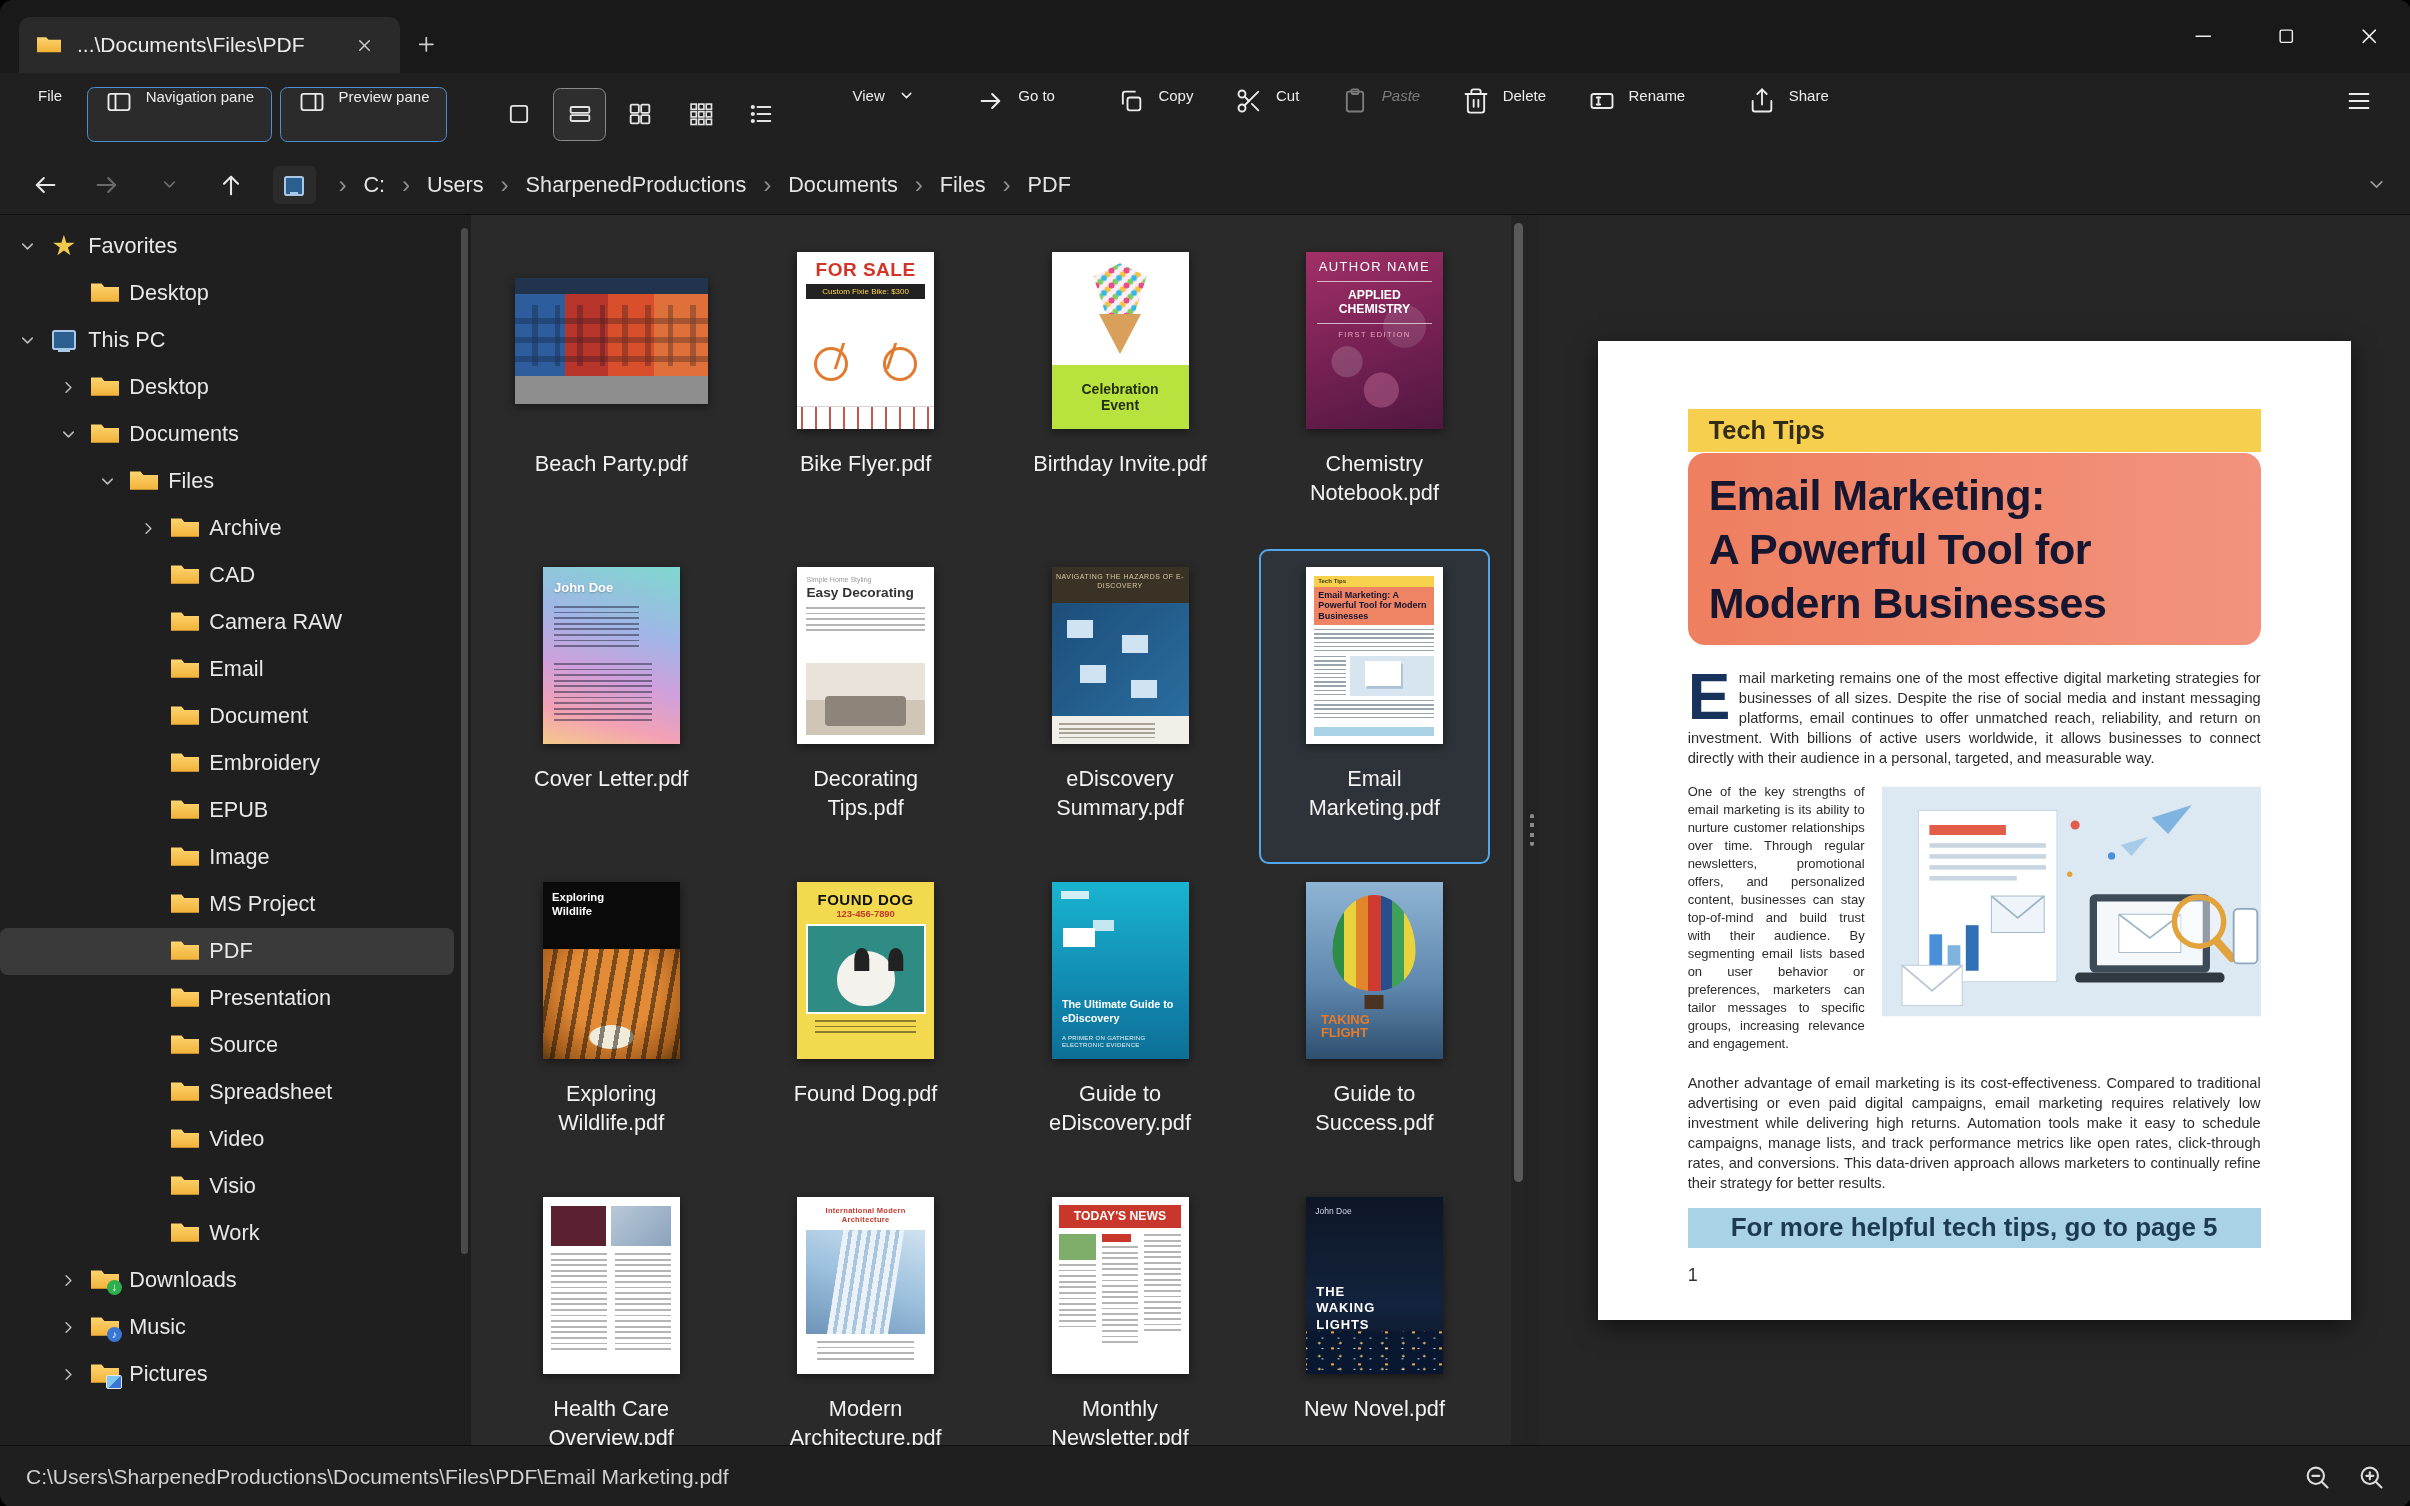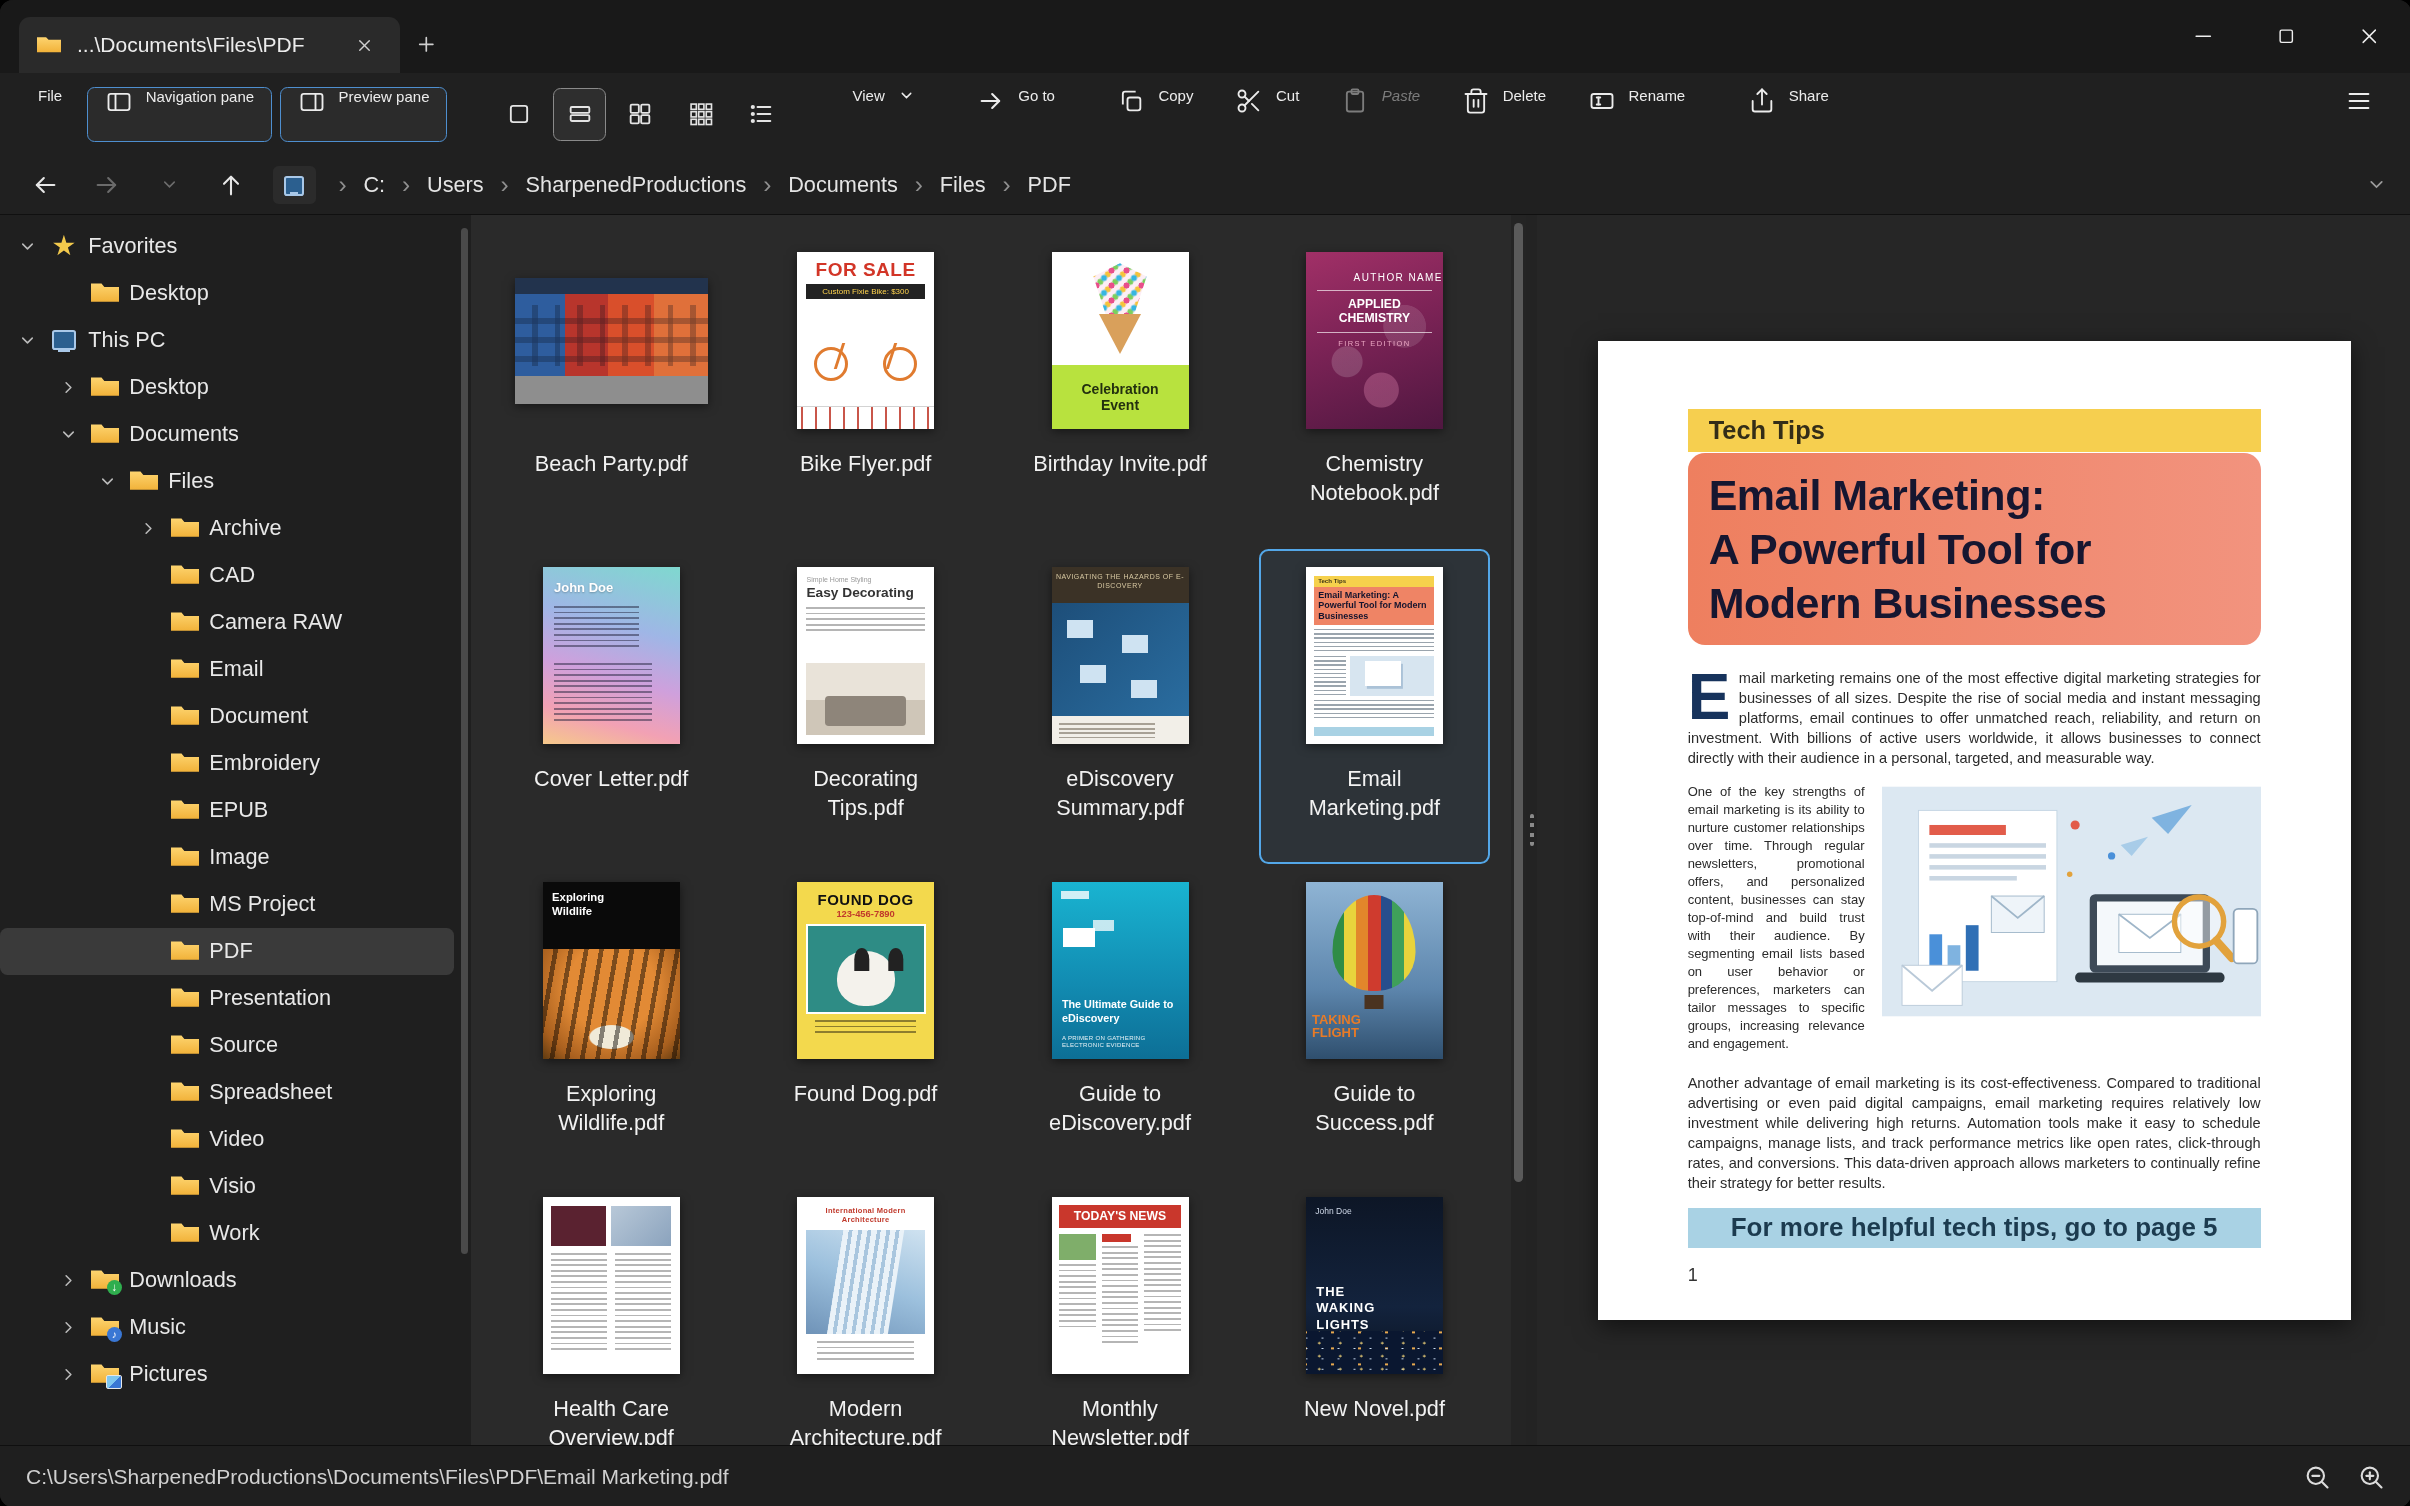--- a/index.html
+++ b/index.html
@@ -116,21 +116,21 @@
     border-left:21.7px solid rgba(0,0,0,0); border-right:21.7px solid rgba(0,0,0,0); border-top:40px solid #d9a05b; }
   .bd-green { position:absolute; bottom:0; left:0; right:0; height:36%; background:#b8e23e; color:#23300f;
     display:flex; align-items:center; justify-content:center; text-align:center; font-weight:bold; font-size:14px; line-height:1.15; }
   .bd-green span { display:block; width:81px; }
 
   .th-chem { color:#fff; text-align:center;
     background:radial-gradient(circle at 30% 62%, rgba(255,255,255,.16) 0 15px, rgba(0,0,0,0) 16px),
       radial-gradient(circle at 72% 42%, rgba(255,255,255,.12) 0 21px, rgba(0,0,0,0) 21.7px),
       radial-gradient(circle at 55% 78%, rgba(255,160,200,.28) 0 17px, rgba(0,0,0,0) 18px),
       linear-gradient(160deg,#a13067 0%, #7c2356 45%, #4f1740 100%); }
-  .chem-author { font-size:10px; letter-spacing:1.4px; margin-top:20px;text-align:right; }
+  .chem-author { font-size:13px; letter-spacing:1.4px; margin-top:7px; }
   .chem-title { font-size:12.2px; font-weight:bold; margin:6.6px 11.3px; padding:6.6px 0;
     border-top:0.9px solid rgba(255,255,255,.65); border-bottom:0.9px solid rgba(255,255,255,.65); }
   .chem-ed { font-size:7.5px; letter-spacing:1.4px; color:#eba7c3; }
 
   .th-cover { background:linear-gradient(195deg,#7fd8cf 0%, #9fb6e6 35%, #cfa0dc 60%, #f2a1b4 82%, #f6c98a 100%);
     color:#fff; padding:13px 11.3px; }
   .cl-name { font-weight:bold; font-size:13px; text-shadow:0 0.9px 1.9px rgba(0,0,0,.25); }
   .cl-lines { width:74%; height:45px; margin-top:11.3px;
     background:repeating-linear-gradient(180deg, rgba(35,35,60,.5) 0 1.9px, rgba(0,0,0,0) 1.9px 5.6px); }
   .cl-lines.s2 { width:86%; height:58px; }
@@ -199,21 +199,21 @@
     background:linear-gradient(#fff,#fff), linear-gradient(rgba(255,255,255,.75), rgba(255,255,255,.75));
     background-size:32px 19px, 21px 11.3px; background-position:0 7.5px, 30px 0; background-repeat:no-repeat; }
   .gd-title { position:absolute; left:10.4px; bottom:34px; font-weight:bold; font-size:10.8px; line-height:1.25; width:115px; }
   .gd-sub { position:absolute; left:10.4px; bottom:11.3px; font-size:6.1px; opacity:.9; width:117px; letter-spacing:0.3px; }
 
   .th-balloon { background:linear-gradient(180deg,#8fb4d4 0%, #5d86ad 60%, #2f4f6e 100%); }
   .bl-env { position:absolute; top:13px; left:50%; transform:translateX(-50%); width:83px; height:96px;
     border-radius:50% 50% 46% 46% / 58% 58% 40% 40%;
     background:linear-gradient(90deg,#2f8c46 0 14%, #e8d33c 14% 28%, #e2862b 28% 43%, #cf3b2e 43% 58%, #274e8d 58% 72%, #3fa05a 72% 86%, #e8d33c 86%); }
   .bl-basket { position:absolute; top:113px; left:50%; transform:translateX(-50%); width:19px; height:14px; background:#4a3320; }
-  .bl-text { position:absolute; left:6px; bottom:19px; color:#e87b27; font-weight:bold; font-size:13px; line-height:1.05; width:66px; }
+  .bl-text { position:absolute; left:15px; bottom:19px; color:#e87b27; font-weight:bold; font-size:13px; line-height:1.05; width:66px; }
 
   .th-health { padding:8.5px; }
   .hc-top { display:flex; gap:4.7px; }
   .hc-maroon { width:46%; height:40px; background:#5a2230; display:inline-block; }
   .hc-photo { flex:1; height:40px; background:linear-gradient(135deg,#b8c8d8,#8ba3bd); display:inline-block; }
   .hc-cols { margin-top:7.5px; display:flex; gap:7.5px; }
   .hc-col { flex:1; height:98px; display:inline-block;
     background:repeating-linear-gradient(180deg,#b5b5b5 0 1.9px, rgba(0,0,0,0) 1.9px 5.6px); }
 
   .th-arch { padding:9.4px; text-align:center; }

